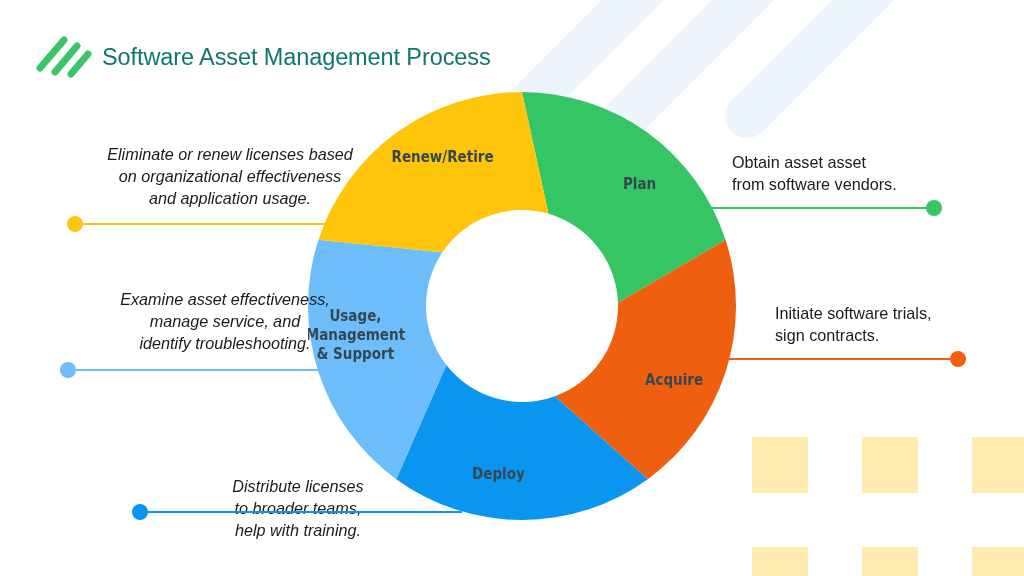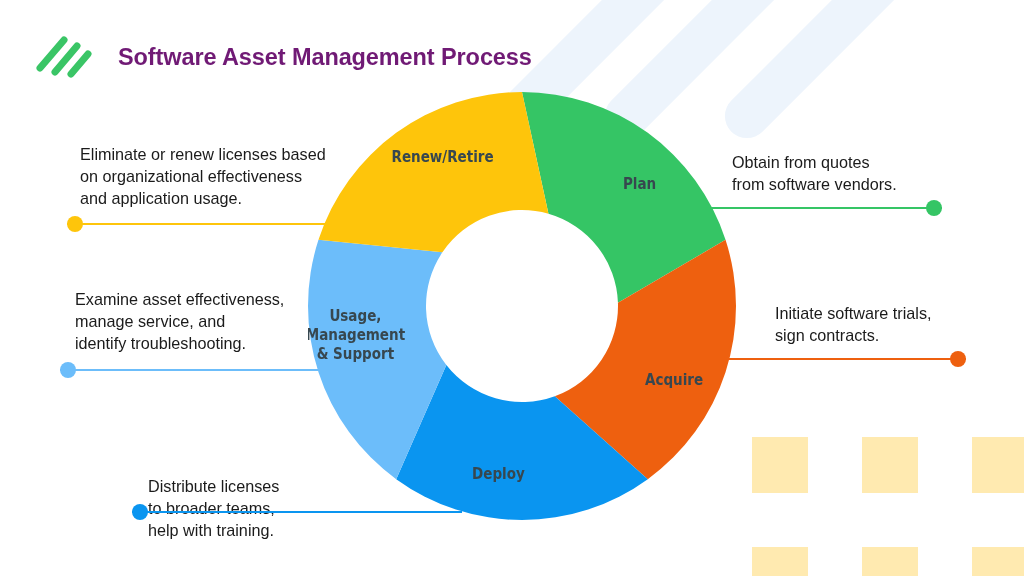--- a/index.html
+++ b/index.html
@@ -33,25 +33,25 @@
     align-items: center;
     z-index: 5;
   }
   #logo-mark {
     width: 64px;
     height: 46px;
     flex: none;
   }
   #page-title {
     font-size: 23.5px;
-    font-weight: bold;
-    color: #701a75;
+    font-weight: normal;
+    color: #0f766e;
     letter-spacing: -0.1px;
     white-space: nowrap;
-    margin-left: 24px;
+    margin-left: 8px;
   }
 
   
   #donut-wrap {
     position: absolute;
     left: 308px;
     top: 92px;
     width: 428px;
     height: 428px;
     z-index: 3;
@@ -69,21 +69,21 @@
   .callout {
     position: absolute;
     z-index: 4;
   }
   .callout-text {
     font-size: 16.2px;
     line-height: 1.36;
     color: #1b1b1b;
     white-space: pre-line;
   }
-  .callout.left .callout-text { text-align: left; }
+  .callout.left .callout-text { text-align: center; font-style: italic; }
   .callout.right .callout-text { text-align: left; }
 
   .leader {
     position: absolute;
     height: 16px;
     z-index: 4;
   }
   .leader .rule {
     position: absolute;
     top: 7px;
@@ -178,21 +178,21 @@
   <div class="callout-text">Distribute licenses
 to broader teams,
 help with training.</div>
 </div>
 <div class="leader left" style="left:132px; top:504px; width:330px;">
   <div class="rule" style="background:#0a95f0;"></div>
   <div class="knob" style="background:#0a95f0;"></div>
 </div>
 
 <div class="callout right" style="left:732px; top:151px; width:280px;">
-  <div class="callout-text">Obtain from quotes
+  <div class="callout-text">Obtain asset asset
 from software vendors.</div>
 </div>
 <div class="leader right" style="left:690px; top:200px; width:252px;">
   <div class="rule" style="background:#35c565;"></div>
   <div class="knob" style="background:#35c565;"></div>
 </div>
 
 <div class="callout right" style="left:775px; top:302px; width:280px;">
   <div class="callout-text">Initiate software trials,
 sign contracts.</div>

